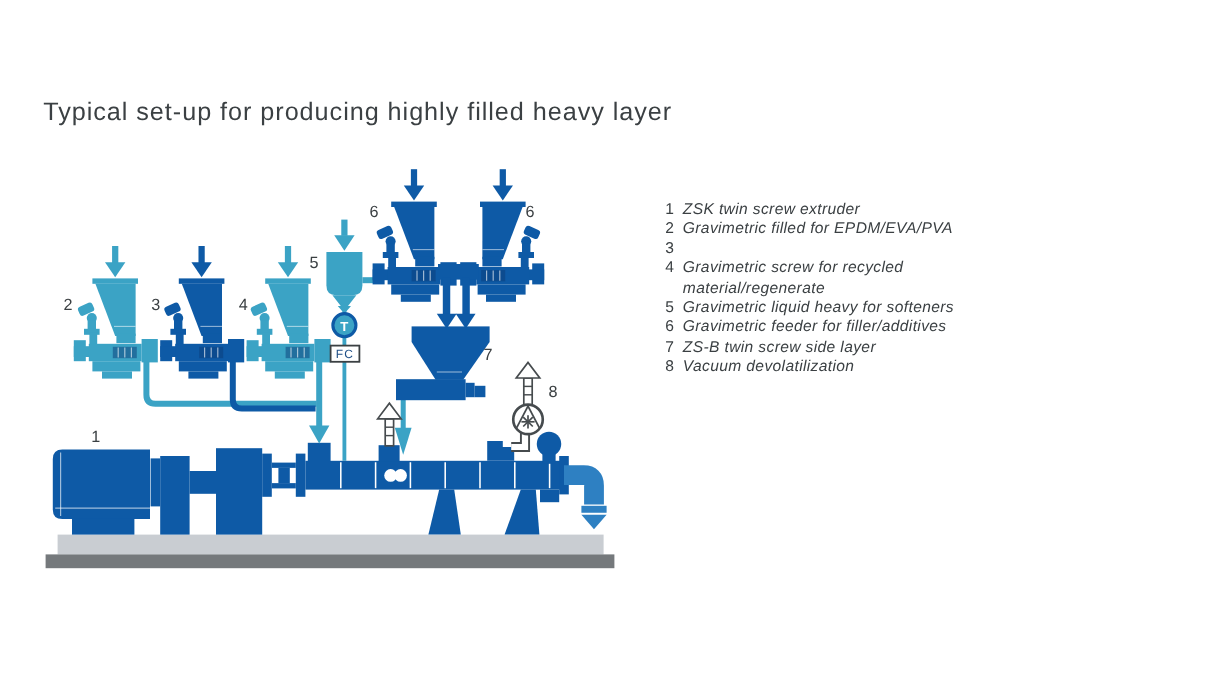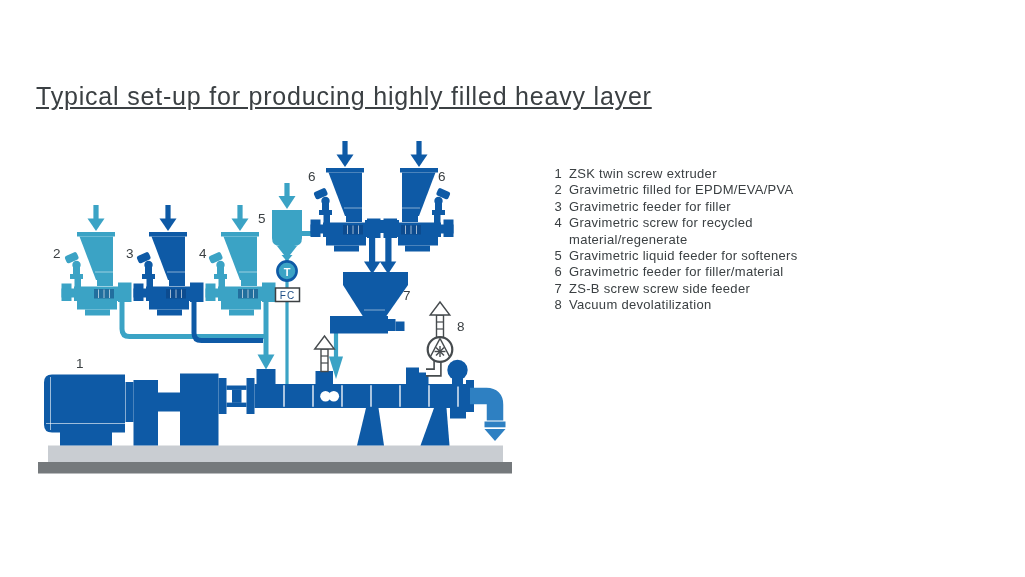--- a/index.html
+++ b/index.html
@@ -1,24 +1,24 @@
 <!DOCTYPE html>
 <html style="--dark-blue: #0E5AA6; --teal: #3BA3C5; --medium-blue: #2E80C2; --platform-light: #C9CDD2; --platform-dark: #75797C; --outline: #464B4E; --text: #3B4043;"><head>
 <meta charset="utf-8">
 <style>
   html,body{margin:0;padding:0;background:#fff;}
   .stage{position:relative;width:1025px;height:577px;background:#fff;overflow:hidden;
          font-family:"Liberation Sans",sans-serif;}
-  .title{position:absolute;left:36px;top:82px;font-size:25px;font-weight:400;
-         letter-spacing:.8px;color:var(--text);white-space:nowrap;text-decoration:underline;}
+  .title{position:absolute;left:36px;top:82px;font-size:21px;font-weight:400;
+         letter-spacing:.8px;color:var(--text);white-space:nowrap;}
   .legend{position:absolute;left:551px;top:166px;}
   .legend-row{display:flex;font-size:13px;line-height:16.4px;color:var(--text);
               letter-spacing:.3px;}
   .legend-num{width:11px;text-align:right;margin-right:7px;flex:none;}
-  .legend-text{white-space:pre-line;max-width:300px;}
+  .legend-text{white-space:pre-line;max-width:300px;font-style:italic;}
   svg{position:absolute;left:0;top:0;}
   
   .fD{fill:var(--dark-blue);} .fT{fill:var(--teal);} .fM{fill:var(--medium-blue);}
   .fLG{fill:var(--platform-light);} .fDG{fill:var(--platform-dark);}
   .pT{stroke:var(--teal);fill:none;} .pD{stroke:var(--dark-blue);fill:none;}
   .outl{stroke:var(--outline);fill:#fff;}
   .lbl{fill:var(--text);font-size:13.5px;letter-spacing:.5px;font-family:"Liberation Sans",sans-serif;}
   .hatch{fill:#0A3C77;opacity:.5;}
   .seam{stroke:#fff;stroke-width:.9;opacity:.55;}
   .wthin{stroke:#fff;stroke-width:1;opacity:.6;}
@@ -206,38 +206,37 @@
     <div class="legend-row">
       <span class="legend-num">1</span>
       <span class="legend-text">ZSK twin screw extruder</span>
     </div>
     <div class="legend-row">
       <span class="legend-num">2</span>
       <span class="legend-text">Gravimetric filled for EPDM/EVA/PVA</span>
     </div>
     <div class="legend-row">
       <span class="legend-num">3</span>
-      <span class="legend-text">Gravimetric feeder for filler</span>
     </div>
     <div class="legend-row">
       <span class="legend-num">4</span>
       <span class="legend-text">Gravimetric screw for recycled
 material/regenerate</span>
     </div>
     <div class="legend-row">
       <span class="legend-num">5</span>
-      <span class="legend-text">Gravimetric liquid feeder for softeners</span>
+      <span class="legend-text">Gravimetric liquid heavy for softeners</span>
     </div>
     <div class="legend-row">
       <span class="legend-num">6</span>
-      <span class="legend-text">Gravimetric feeder for filler/material</span>
+      <span class="legend-text">Gravimetric feeder for filler/additives</span>
     </div>
     <div class="legend-row">
       <span class="legend-num">7</span>
-      <span class="legend-text">ZS-B screw screw side feeder</span>
+      <span class="legend-text">ZS-B twin screw side layer</span>
     </div>
     <div class="legend-row">
       <span class="legend-num">8</span>
       <span class="legend-text">Vacuum devolatilization</span>
     </div>
   </div>
 
 </div>
 
 </body></html>

